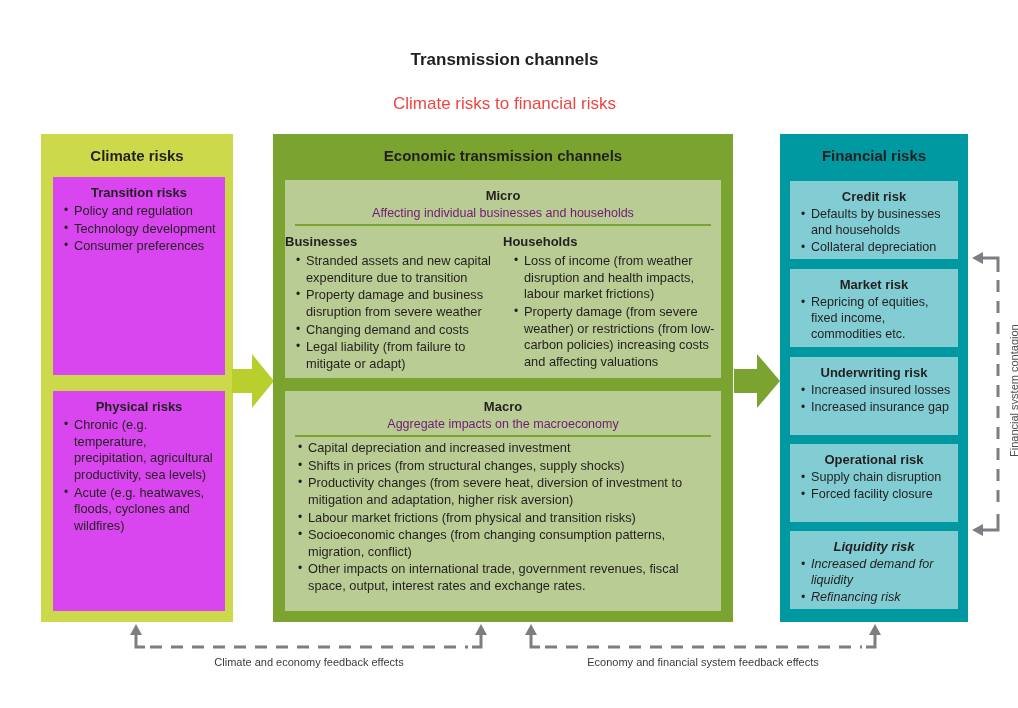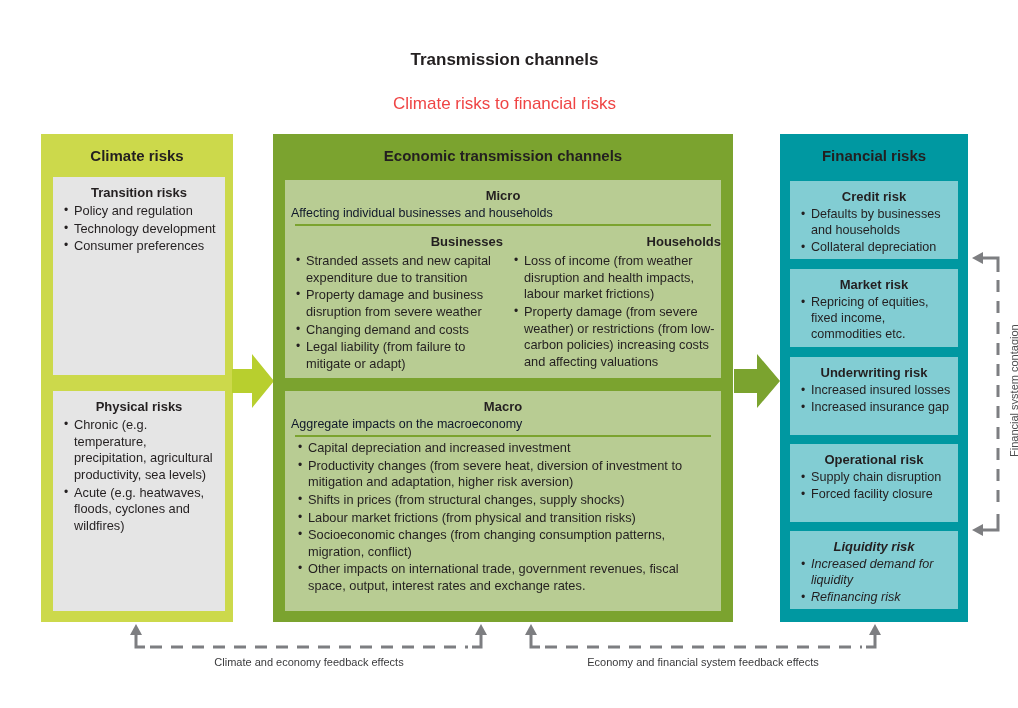--- a/index.html
+++ b/index.html
@@ -19,41 +19,41 @@
   }
   .panel { position: absolute; top: 134px; height: 488px; }
   .panel-climate   { left: 13px;  width: 192px; background: #ccd94b; padding-left: 42px; }
   .panel-economic  { left: 245px; width: 460px; background: #7ba32f; }
   .panel-financial { left: 752px; width: 188px; background: #0098a1; }
   .panel-title {
     position: absolute; top: 13px; left: 0; width: 100%;
     text-align: center; font-size: 15px; font-weight: bold; color: #231f20;
   }
   .box { position: absolute; overflow: hidden; }
-  .box-light-green { background: #e5e5e5; }
+  .box-light-green { background: #d946ef; }
   .box-mid-green   { background: #b8cc93; }
   .box-light-teal  { background: #82cdd3; }
   .box h3 {
     text-align: center; font-size: 13px; font-weight: bold;
     margin: 8px 6px 3px; color: #231f20;
   }
   .box .sub {
-    font-size: 12.5px; margin: 0 6px; color: #0f172a;
+    text-align: center; font-size: 12.5px; margin: 0 6px; color: #701a75;
   }
   .divider { border-top: 2px solid #7ba32f; margin: 4px 10px 3px; }
   ul.blist { list-style: none; margin: 2px 0 0; padding: 0 5px 0 10px; }
   ul.blist li {
     position: relative; padding-left: 11px; font-size: 12.8px;
     line-height: 1.3; margin-bottom: 1px; color: #231f20;
   }
   ul.blist li::before { content: "\2022"; position: absolute; left: 1px; top: 0; font-size: 12px; }
   .cols { display: flex; }
   .col { width: 50%; }
   .col h4 {
-    text-align: right; font-size: 13px; font-weight: bold;
+    text-align: left; font-size: 13px; font-weight: bold;
     margin: 5px 0 4px; color: #231f20;
   }
   
   .box-transition { left: 12px; top: 43px;  width: 172px; height: 198px; }
   .box-physical   { left: 12px; top: 257px; width: 172px; height: 220px; }
   
   .box-micro { left: 12px; top: 46px;  width: 436px; height: 198px; }
   .box-macro { left: 12px; top: 257px; width: 436px; height: 220px; }
   .box-macro ul.blist { padding: 0 8px 0 12px; }
   
@@ -142,22 +142,22 @@
         </div>
       </div>
     </div>
 
     <div class="box box-mid-green box-macro">
       <h3>Macro</h3>
       <div class="sub">Aggregate impacts on the macroeconomy</div>
       <div class="divider"></div>
       <ul class="blist">
         <li>Capital depreciation and increased investment</li>
+        <li>Shifts in prices (from structural changes, supply shocks)</li>
         <li>Productivity changes (from severe heat, diversion of investment to mitigation and adaptation, higher risk aversion)</li>
-        <li>Shifts in prices (from structural changes, supply shocks)</li>
         <li>Labour market frictions (from physical and transition risks)</li>
         <li>Socioeconomic changes (from changing consumption patterns, migration, conflict)</li>
         <li>Other impacts on international trade, government revenues, fiscal space, output, interest rates and exchange rates.</li>
       </ul>
     </div>
   </div>
 
   <svg class="big-arrow arrow-2" width="46" height="64" viewBox="0 0 46 64">
     <polygon points="0,20 23,20 23,5 46,32 23,59 23,44 0,44" fill="#7ba32f"></polygon>
   </svg>

